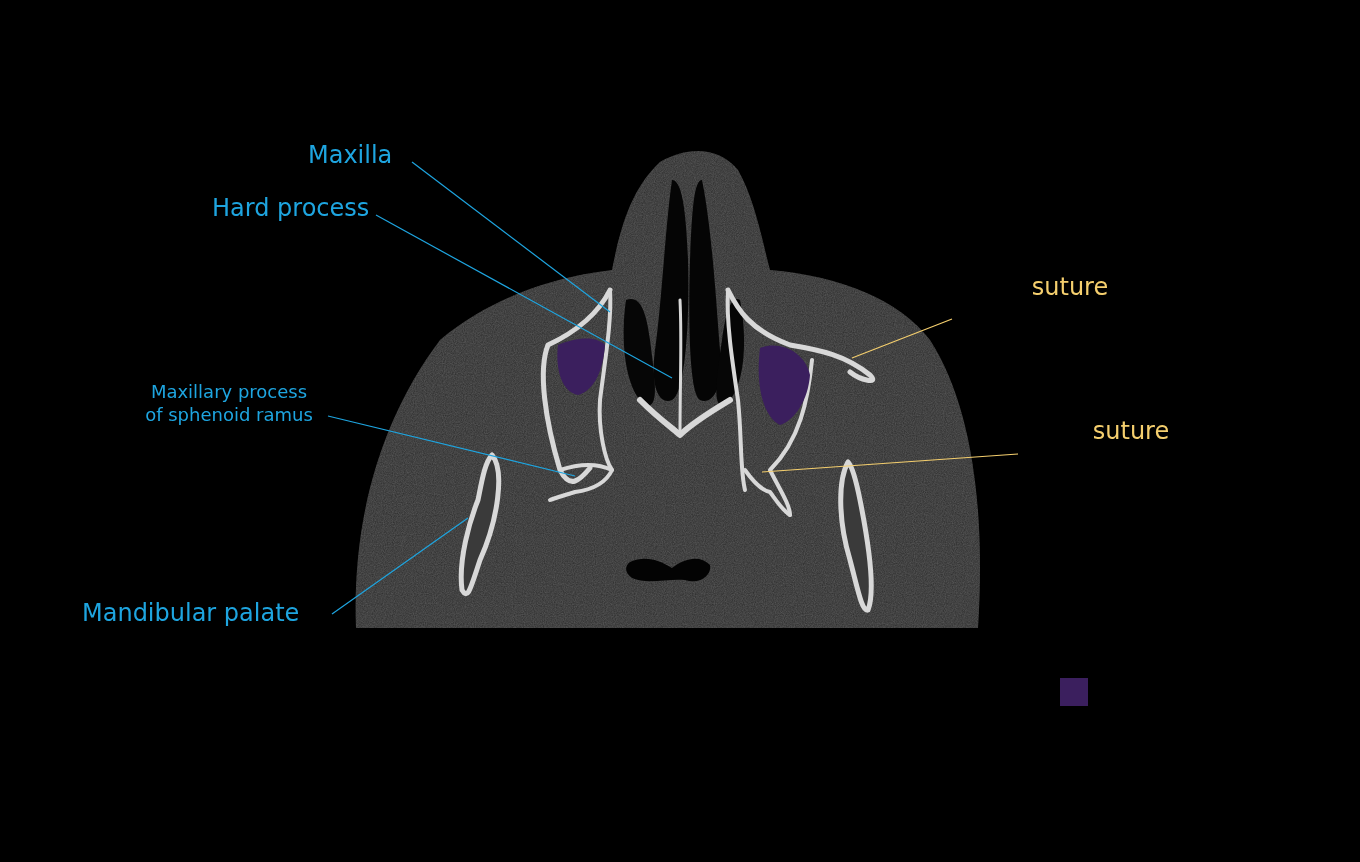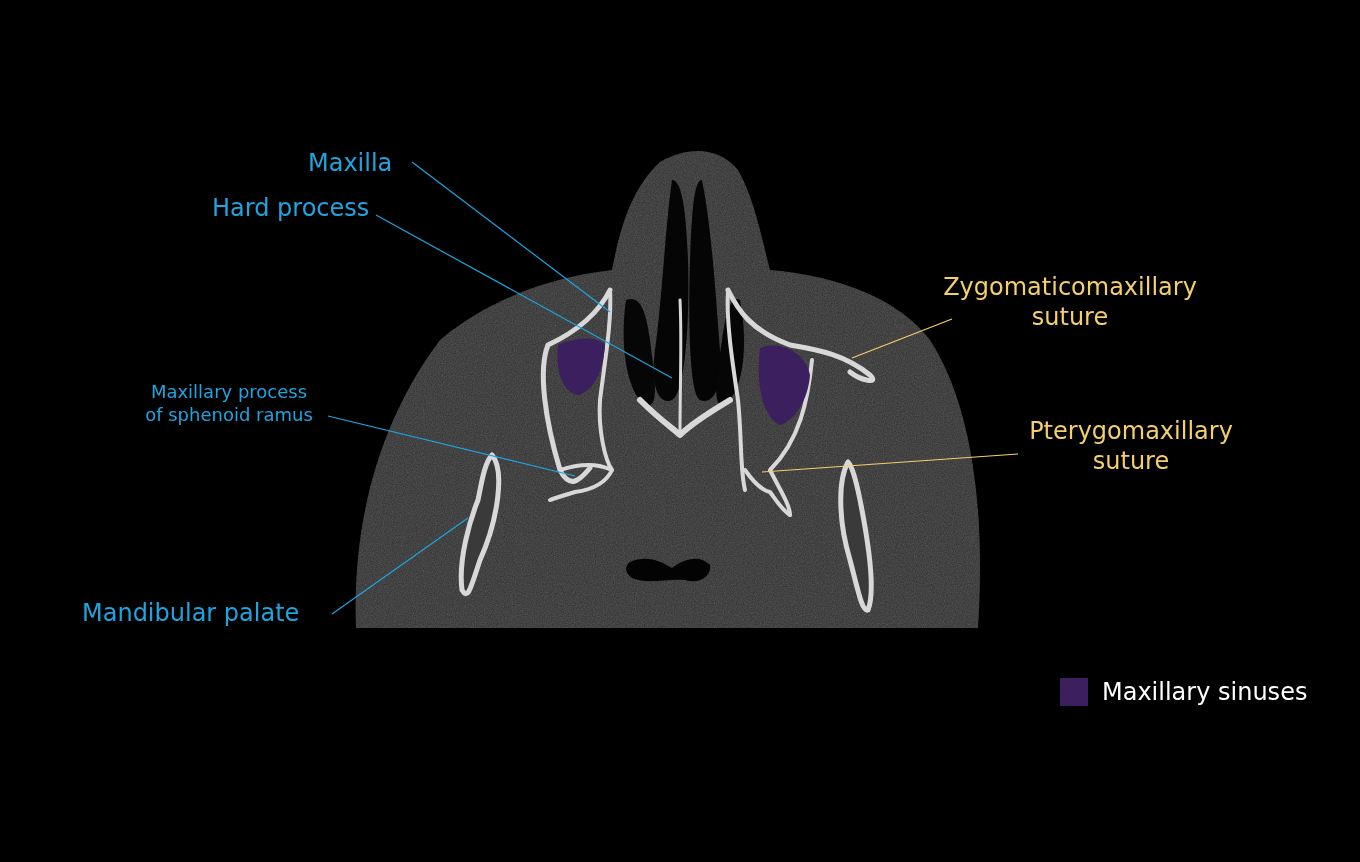--- a/index.html
+++ b/index.html
@@ -70,36 +70,33 @@
   <g stroke-width="1.2" fill="none">
     <line x1="412" y1="162" x2="610" y2="312" stroke="#1ea5e0"></line>
     <line x1="376" y1="215" x2="672" y2="378" stroke="#1ea5e0"></line>
     <line x1="328" y1="416" x2="575" y2="476" stroke="#1ea5e0"></line>
     <line x1="332" y1="614" x2="468" y2="518" stroke="#1ea5e0"></line>
     <line x1="952" y1="319" x2="852" y2="358" stroke="#f5cf6e"></line>
     <line x1="1018" y1="454" x2="762" y2="472" stroke="#f5cf6e"></line>
   </g>
 </svg>
 
-<div class="label blue l-lg" style="left:308px; top:148px;">Maxilla</div>
+<div class="label blue l-lg" style="left:308px; top:140px;">Maxilla</div>
 <div class="label blue l-lg" style="left:212px; top:193px;">Hard process</div>
 
 <div class="label blue l-sm center" style="left:134px; top:381px; width:190px;">
   <div>Maxillary process</div>
   <div>of sphenoid ramus</div>
 </div>
 
 <div class="label blue l-lg" style="left:82px; top:598px;">Mandibular palate</div>
 
 <div class="label gold l-lg center" style="left:930px; top:272px; width:280px;">
-  <div>Zygomaticomaxillary</div>
   <div>suture</div>
 </div>
 
 <div class="label gold l-lg center" style="left:1016px; top:416px; width:230px;">
-  <div>Pterygomaxillary</div>
   <div>suture</div>
 </div>
 
 <div class="legend">
   <div class="swatch"></div>
-  <div class="txt">Maxillary sinuses</div>
 </div>
 
 </body></html>

